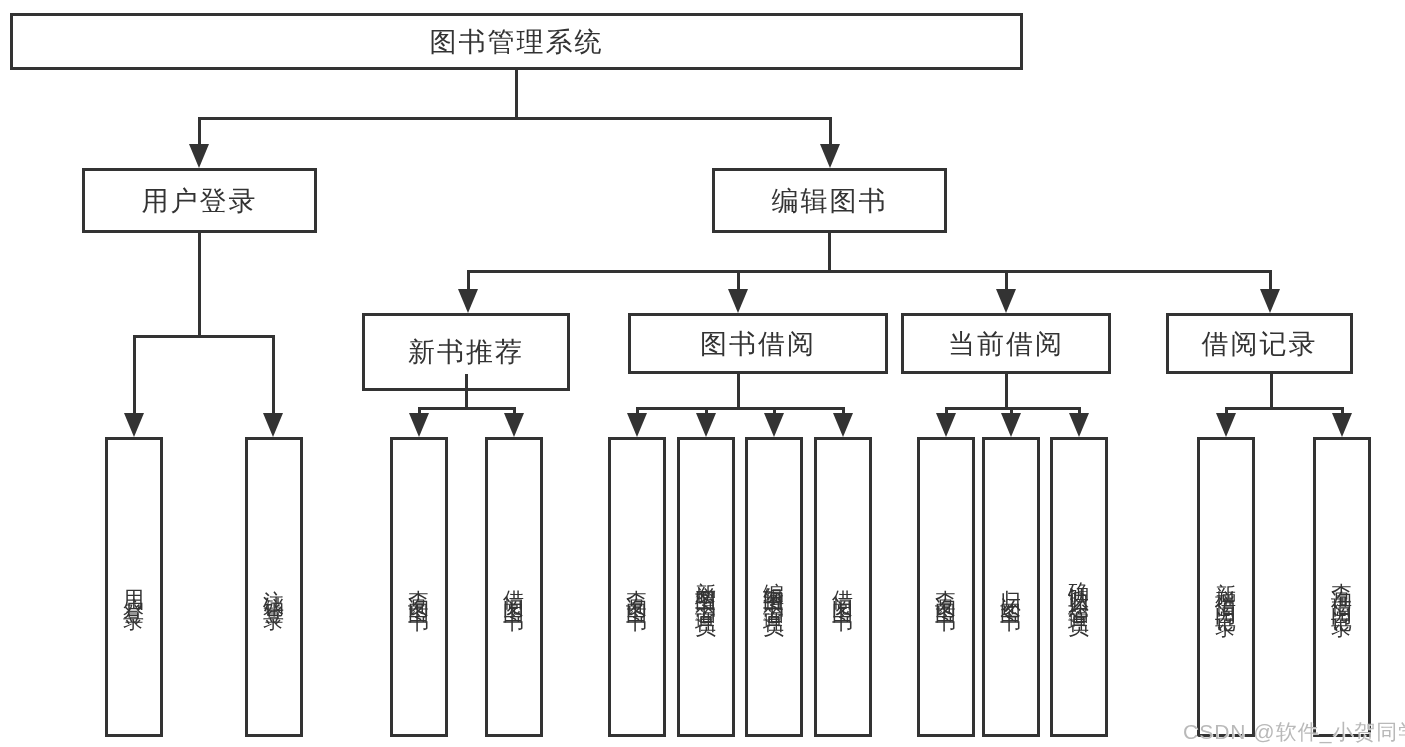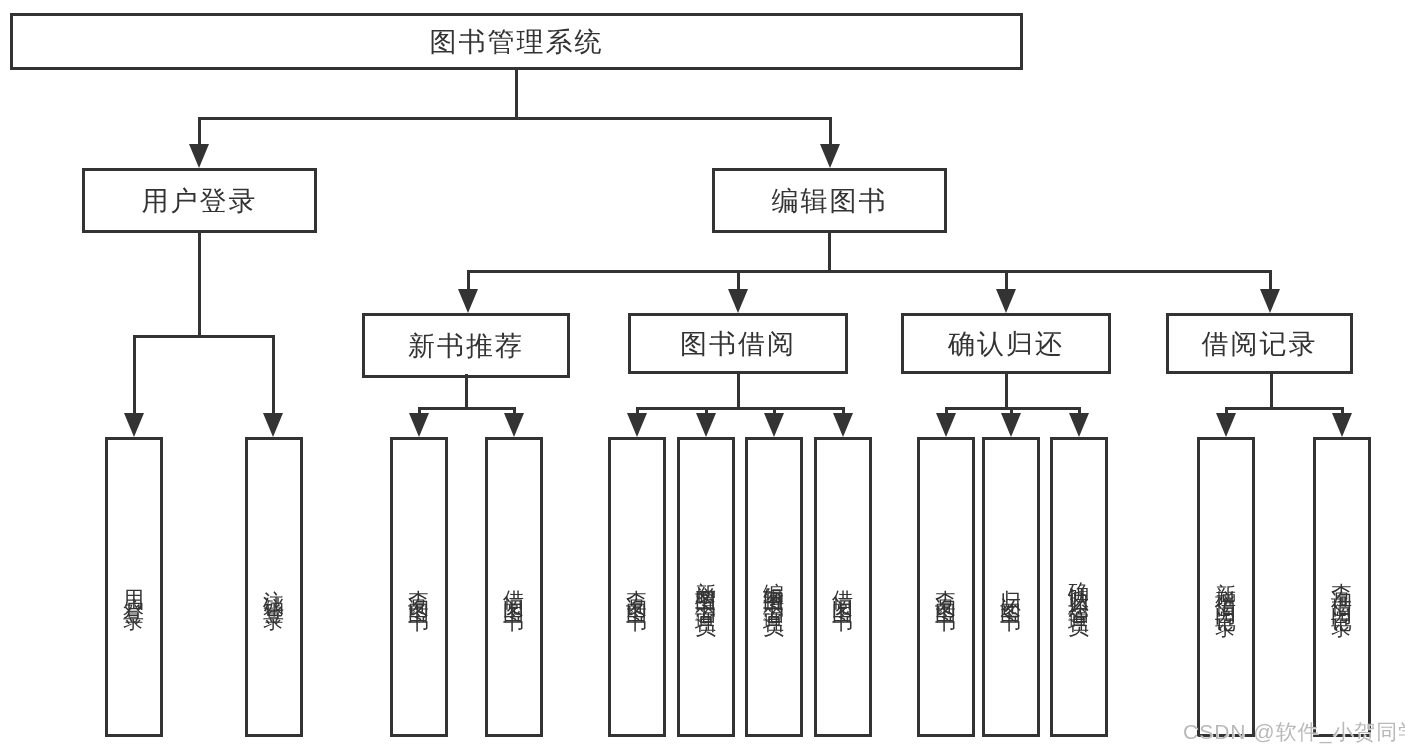--- a/index.html
+++ b/index.html
@@ -89,28 +89,28 @@
   <div class="hline" style="left:467px;top:270px;width:805px;"></div>
   <div class="vline" style="left:467px;top:270px;height:22px;"></div>
   <div class="head" style="left:458px;top:289px;"></div>
   <div class="vline" style="left:737px;top:270px;height:22px;"></div>
   <div class="head" style="left:728px;top:289px;"></div>
   <div class="vline" style="left:1005px;top:270px;height:22px;"></div>
   <div class="head" style="left:996px;top:289px;"></div>
   <div class="vline" style="left:1269px;top:270px;height:22px;"></div>
   <div class="head" style="left:1260px;top:289px;"></div>
 
-  <div class="box" style="left:362px;top:313px;width:208px;height:65px;">
+  <div class="box" style="left:362px;top:313px;width:208px;height:78px;">
     <span class="hlabel">新书推荐</span>
   </div>
-  <div class="box" style="left:628px;top:313px;width:220px;height:61px;">
+  <div class="box" style="left:628px;top:313px;width:260px;height:61px;">
     <span class="hlabel">图书借阅</span>
   </div>
   <div class="box" style="left:901px;top:313px;width:210px;height:61px;">
-    <span class="hlabel">确认归还</span>
+    <span class="hlabel">当前借阅</span>
   </div>
   <div class="box" style="left:1166px;top:313px;width:187px;height:61px;">
     <span class="hlabel">借阅记录</span>
   </div>
 
   <div class="vline" style="left:465px;top:374px;height:36px;"></div>
   <div class="hline" style="left:418px;top:407px;width:98px;"></div>
   <div class="vline" style="left:418px;top:407px;height:10px;"></div>
   <div class="head" style="left:409px;top:413px;"></div>
   <div class="vline" style="left:513px;top:407px;height:10px;"></div>

